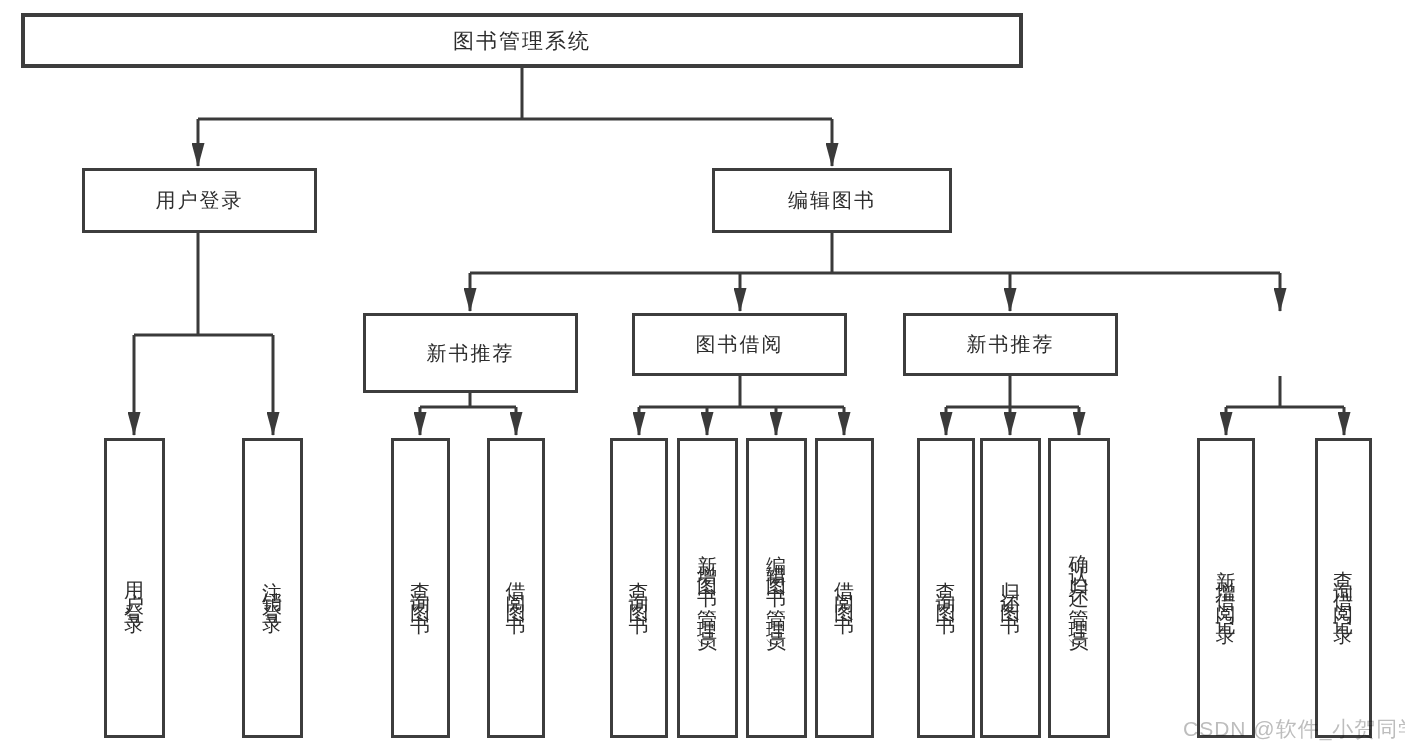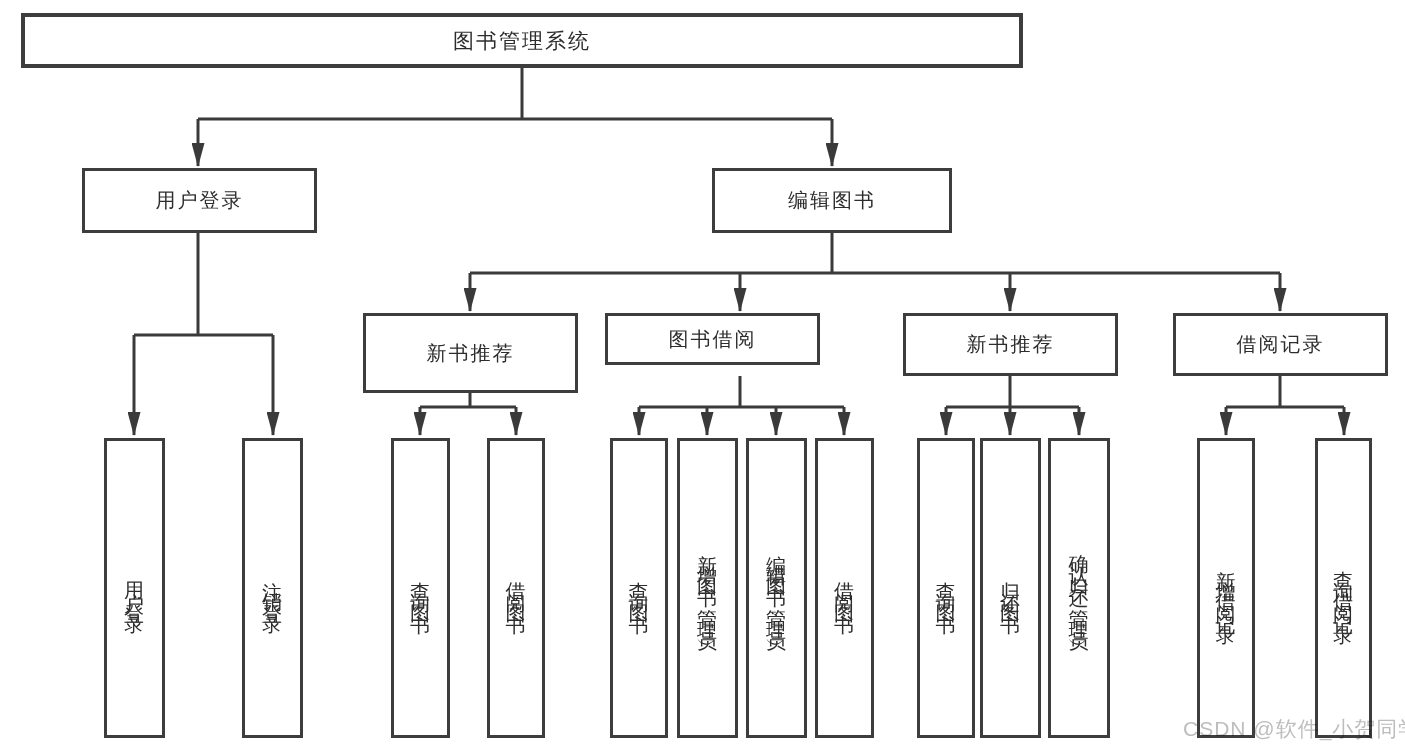--- a/index.html
+++ b/index.html
@@ -91,28 +91,25 @@
   <div class="box h" style="left:82px;top:168px;width:235px;height:65px">
     <span>用户登录</span>
   </div>
   <div class="box h" style="left:712px;top:168px;width:240px;height:65px">
     <span>编辑图书</span>
   </div>
 
   <div class="box h" style="left:363px;top:313px;width:215px;height:80px">
     <span>新书推荐</span>
   </div>
-  <div class="box h" style="left:605px;top:313px;width:215px;height:52px">
+  <div class="box h" style="left:632px;top:313px;width:215px;height:63px">
     <span>图书借阅</span>
   </div>
   <div class="box h" style="left:903px;top:313px;width:215px;height:63px">
     <span>新书推荐</span>
-  </div>
-  <div class="box h" style="left:1173px;top:313px;width:215px;height:63px">
-    <span>借阅记录</span>
   </div>
 
   <div class="box v" style="left:104px;top:438px;width:61px;height:300px">
     <span class="vt">用户登录</span>
   </div>
   <div class="box v" style="left:242px;top:438px;width:61px;height:300px">
     <span class="vt">注销登录</span>
   </div>
 
   <div class="box v" style="left:391px;top:438px;width:59px;height:300px">

